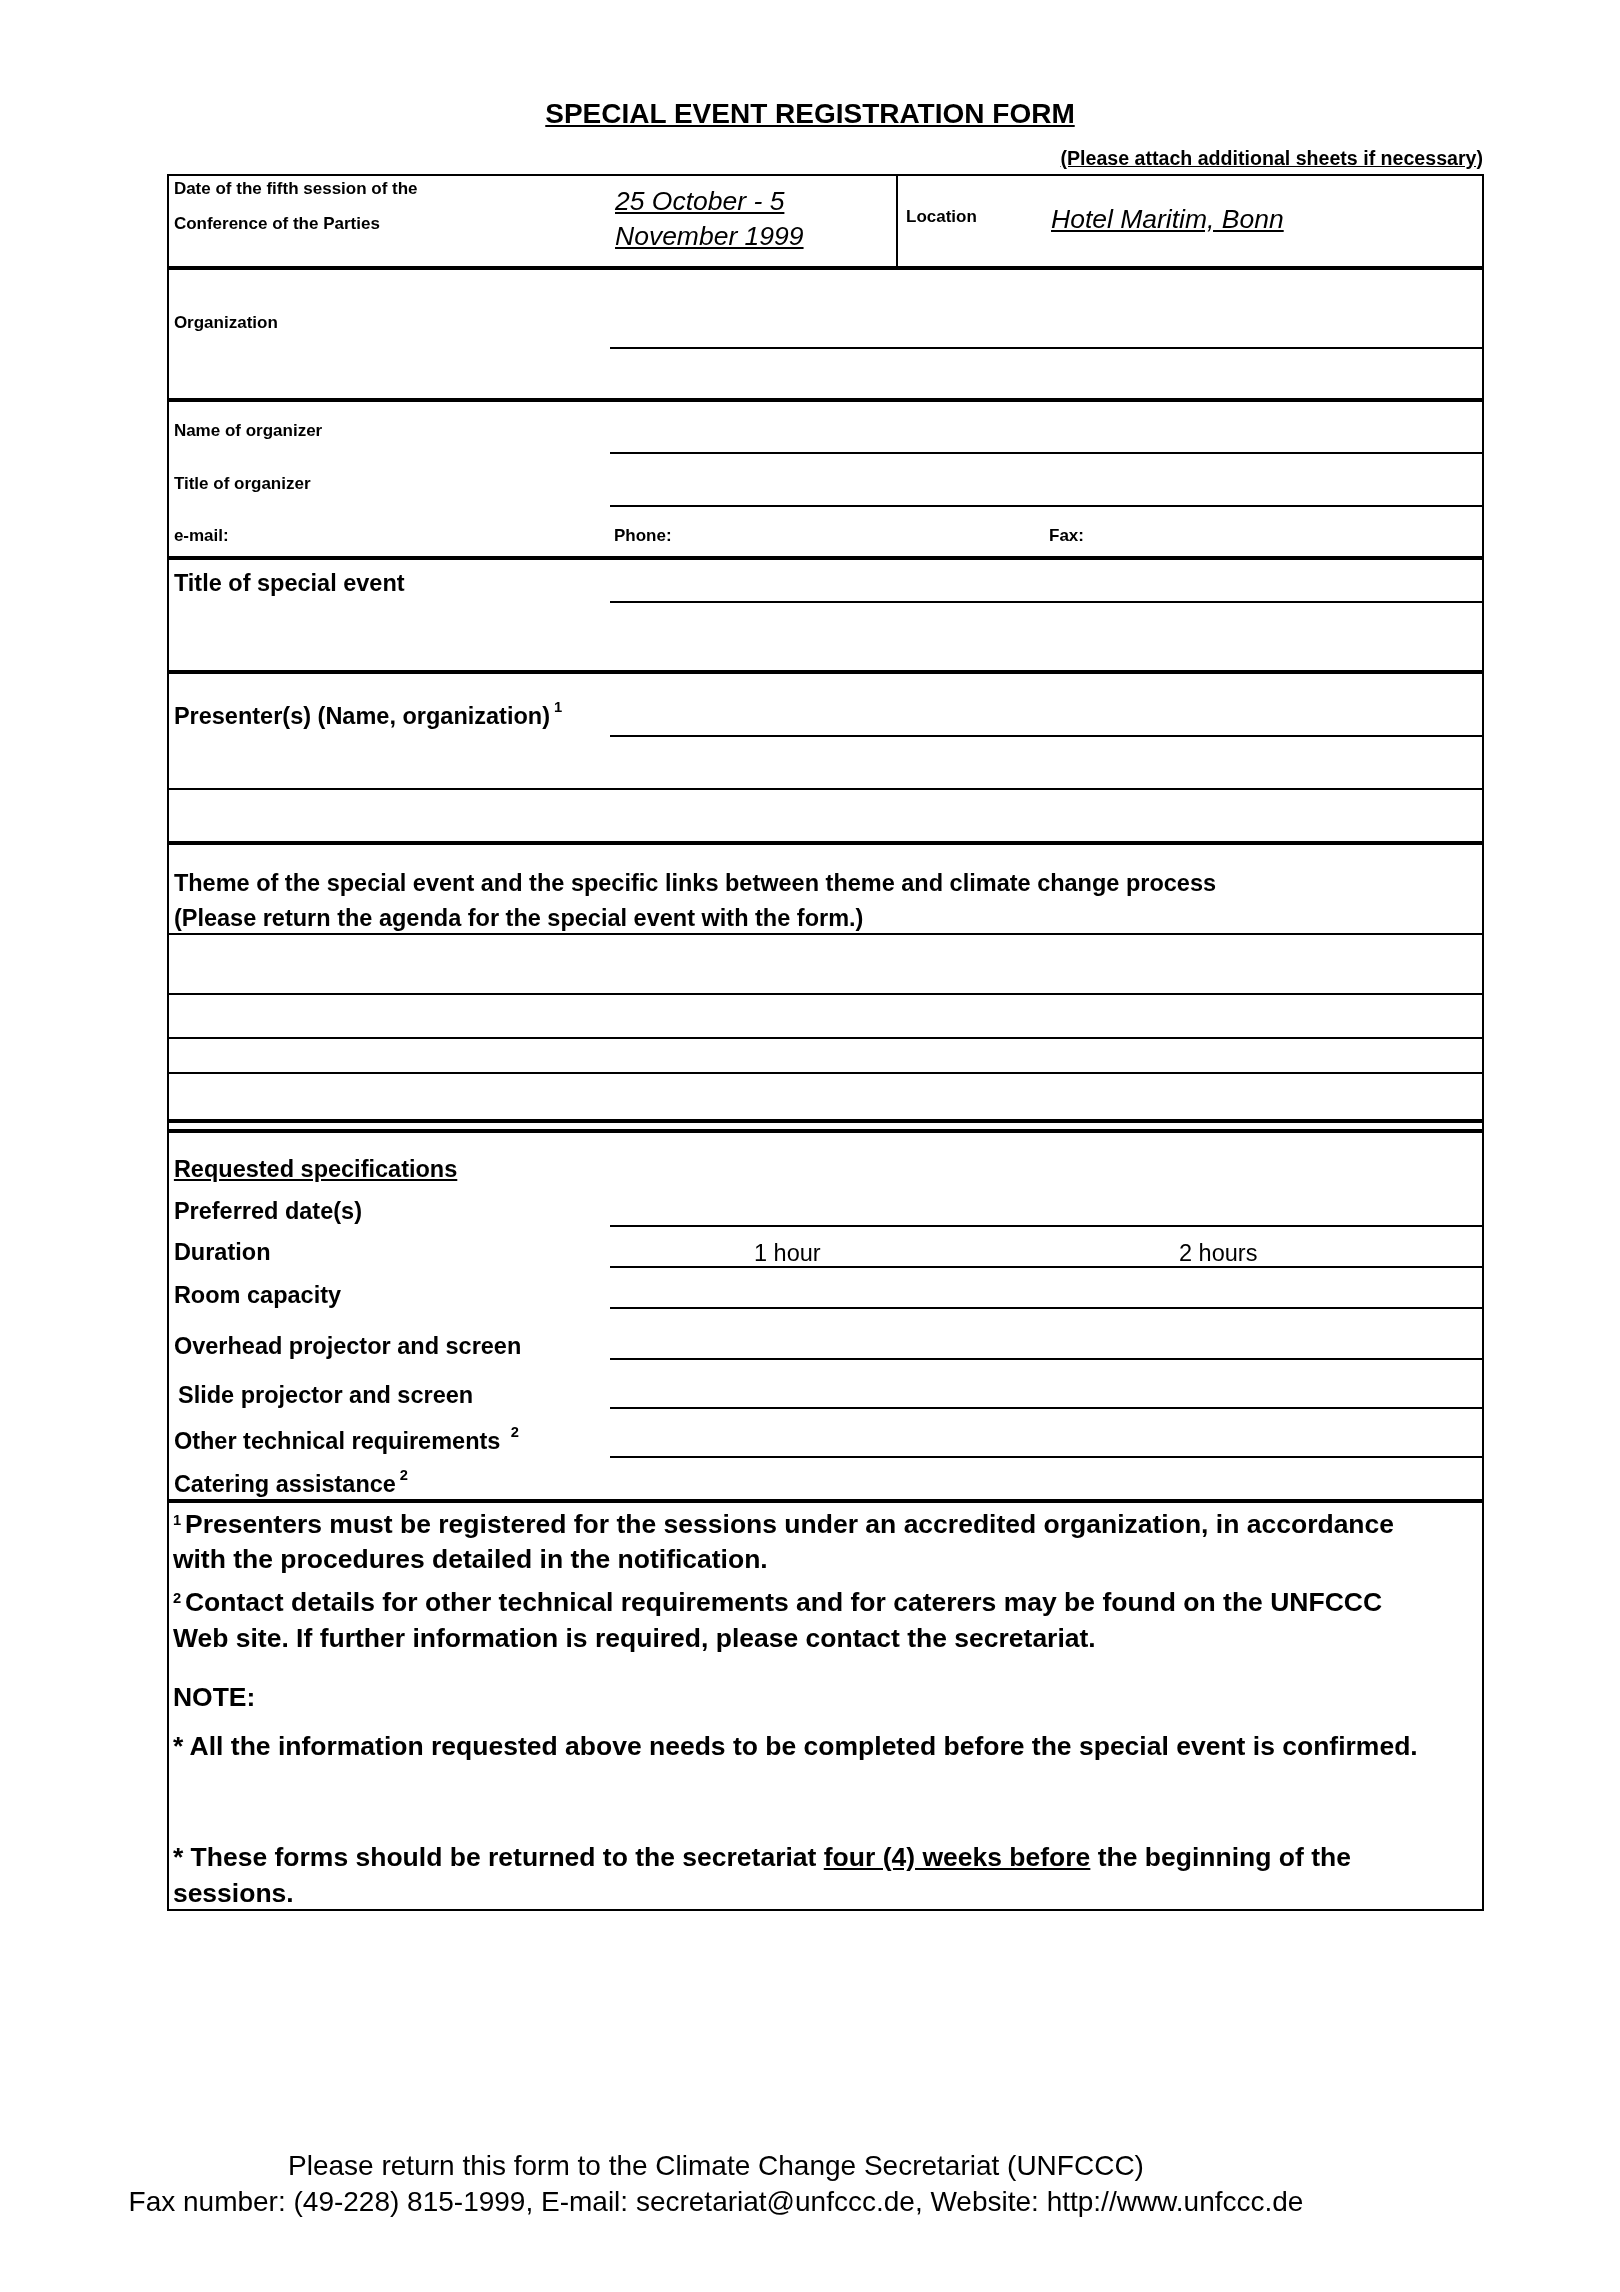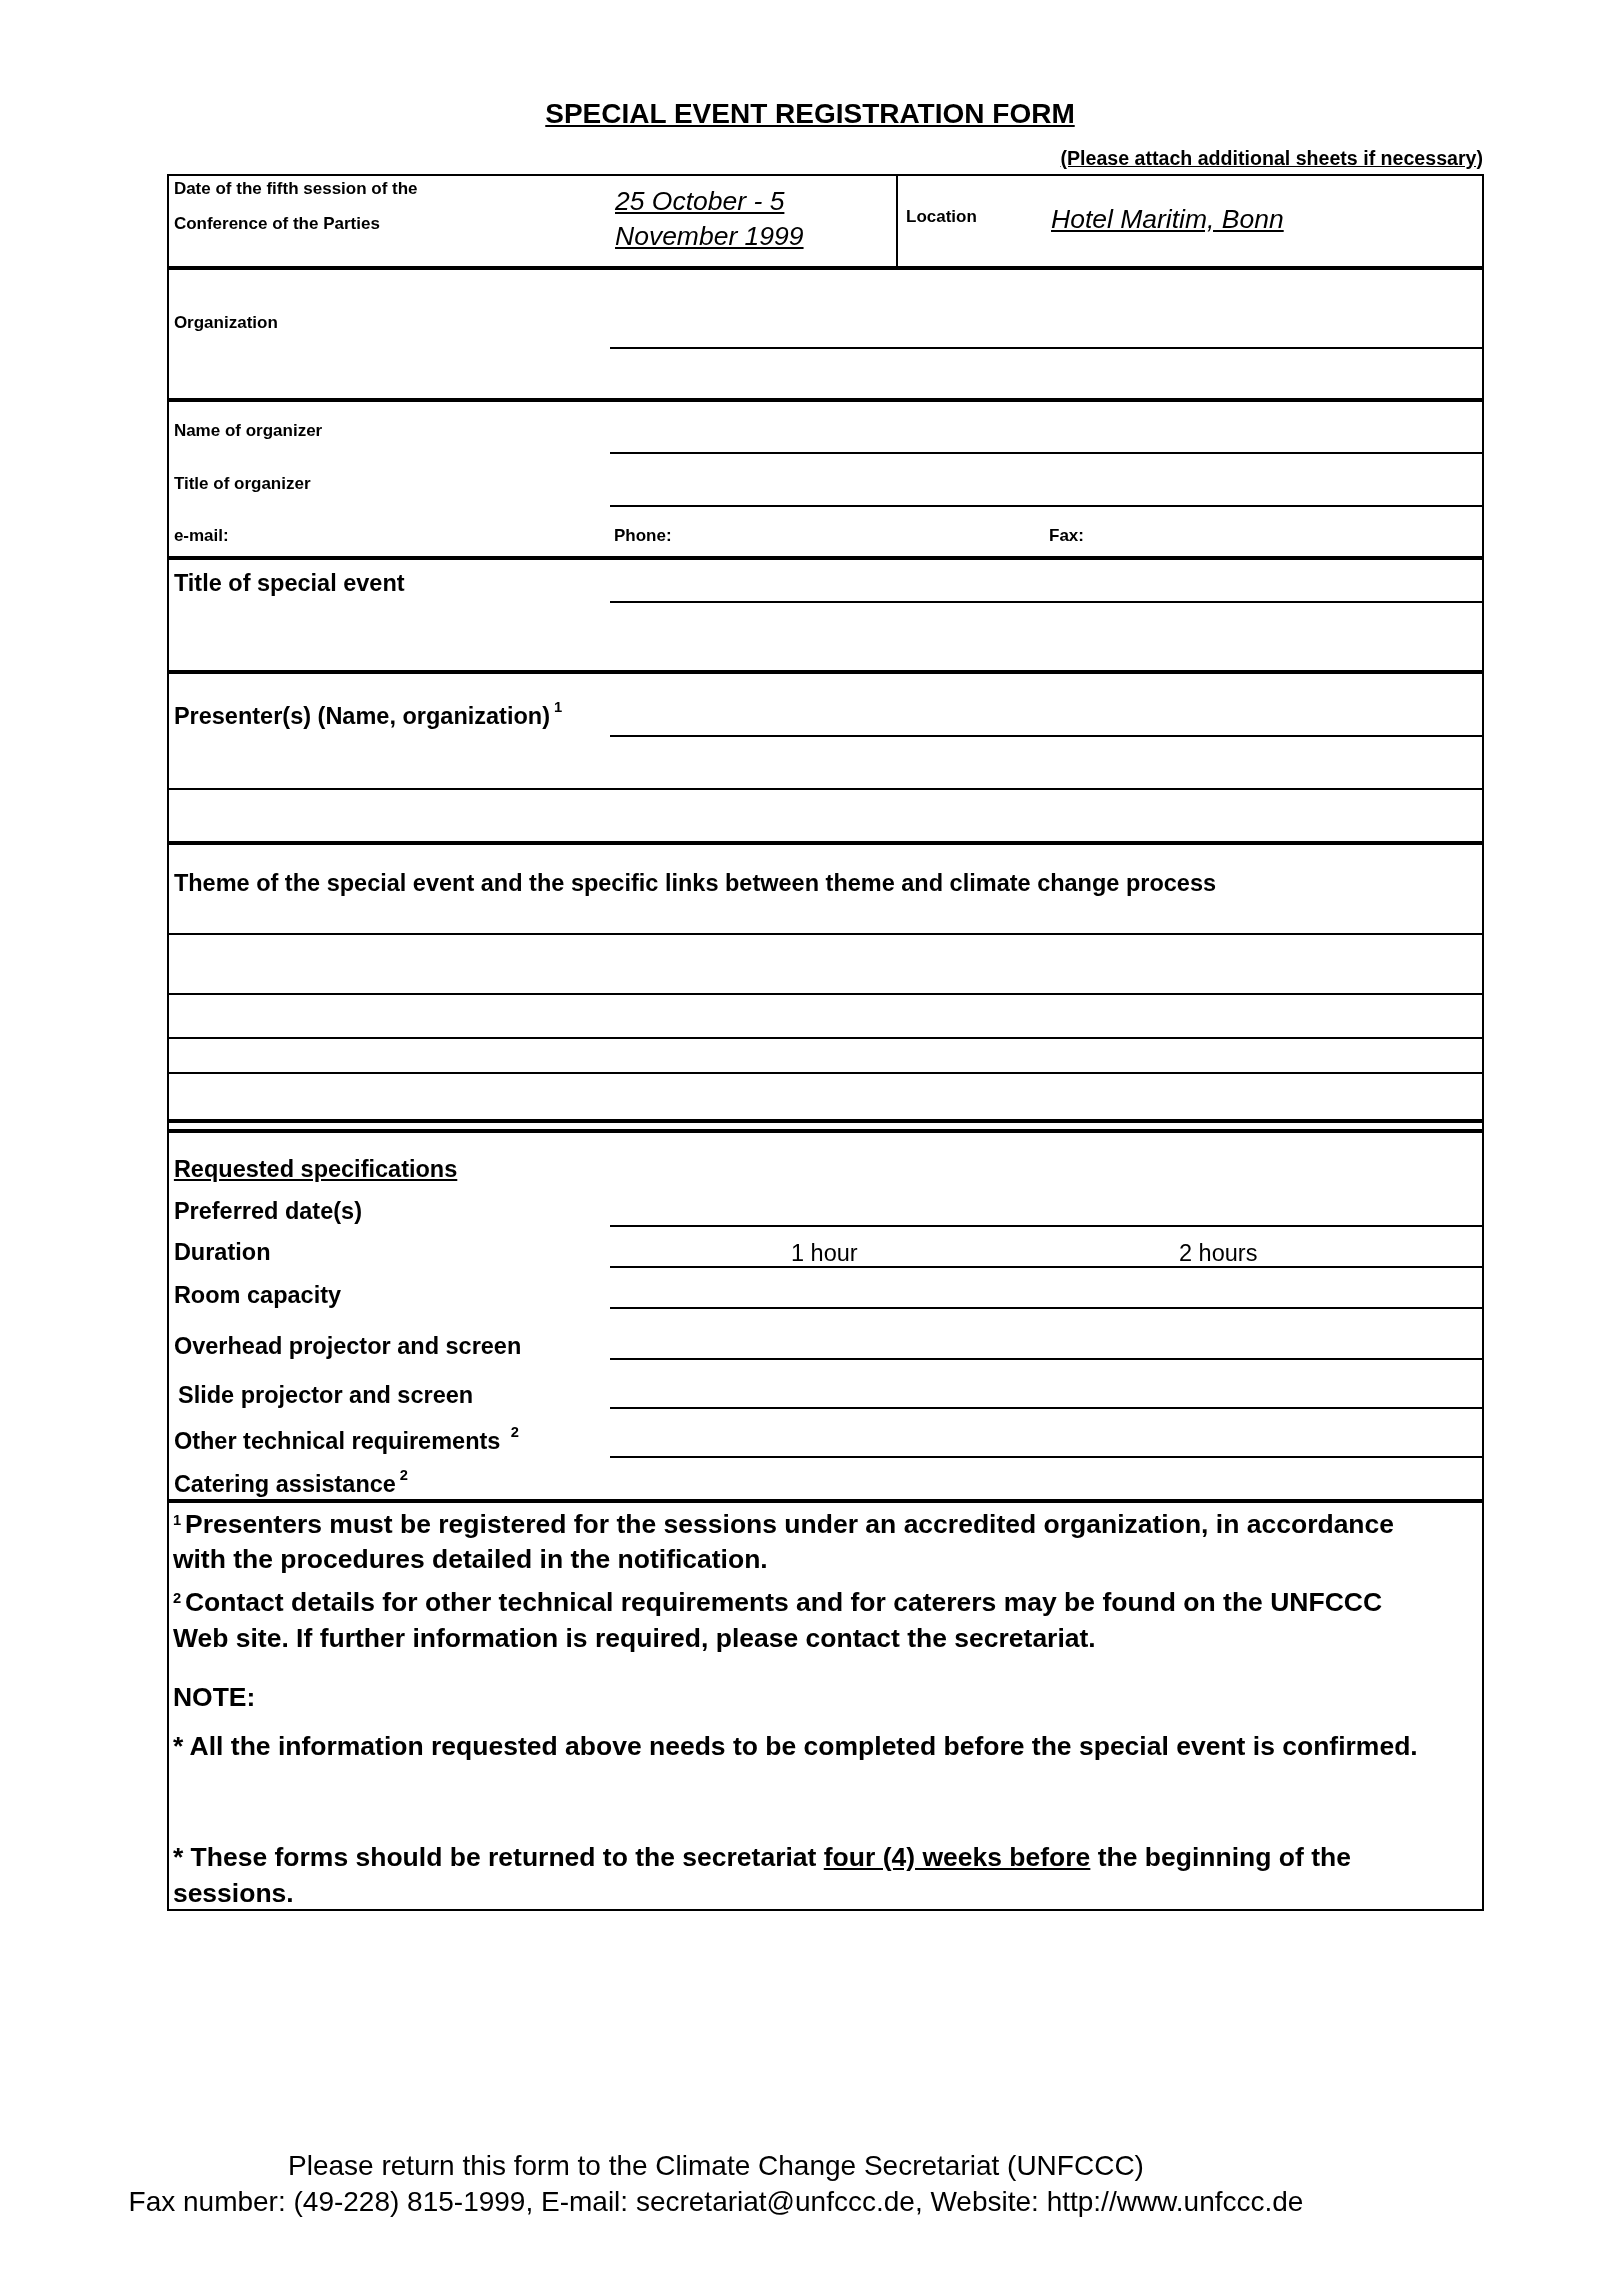--- a/index.html
+++ b/index.html
@@ -53,32 +53,33 @@
   <div class="lbl-sm" style="left:4.9px;top:394px;">Title of special event</div>
   <div class="field" style="top:425px;"></div>
   <div class="hline thick" style="left:0;right:0;top:494px;"></div>
 
   <div class="lbl-sm" style="left:4.9px;top:527px;"><span>Presenter(s) (Name, organization)</span><sup>1</sup></div>
   <div class="field" style="top:559px;"></div>
   <div class="hline" style="left:0;right:0;top:612px;"></div>
   <div class="hline thick" style="left:0;right:0;top:665px;"></div>
 
   <div class="lbl-sm" style="left:4.9px;top:694px;">Theme of the special event and the specific links between theme and climate change process</div>
+  <div class="lbl-sm" style="left:4.9px;top:729px;">(Please return the agenda for the special event with the form.)</div>
   <div class="hline" style="left:0;right:0;top:757px;"></div>
   <div class="hline" style="left:0;right:0;top:817px;"></div>
   <div class="hline" style="left:0;right:0;top:861px;"></div>
   <div class="hline" style="left:0;right:0;top:896px;"></div>
   <div class="hline thick" style="left:0;right:0;top:943px;"></div>
   <div class="hline thick" style="left:0;right:0;top:953px;"></div>
 
   <div class="lbl-sm" style="left:4.9px;top:980px;text-decoration:underline;">Requested specifications</div>
   <div class="lbl-sm" style="left:4.9px;top:1022px;">Preferred date(s)</div>
   <div class="field" style="top:1049px;"></div>
   <div class="lbl-sm" style="left:4.9px;top:1063px;">Duration</div>
-  <div class="lbl-sm plain" style="left:622px;top:1064px;">1 hour</div>
+  <div class="lbl-sm plain" style="left:585px;top:1064px;">1 hour</div>
   <div class="lbl-sm plain" style="left:1010px;top:1064px;">2 hours</div>
   <div class="field" style="top:1090px;"></div>
   <div class="lbl-sm" style="left:4.9px;top:1106px;">Room capacity</div>
   <div class="field" style="top:1131px;"></div>
   <div class="lbl-sm" style="left:4.9px;top:1157px;">Overhead projector and screen</div>
   <div class="field" style="top:1182px;"></div>
   <div class="lbl-sm" style="left:9px;top:1206px;">Slide projector and screen</div>
   <div class="field" style="top:1231px;"></div>
   <div class="lbl-sm" style="left:4.9px;top:1252px;"><span>Other technical requirements</span> <sup>2</sup></div>
   <div class="field" style="top:1280px;"></div>

